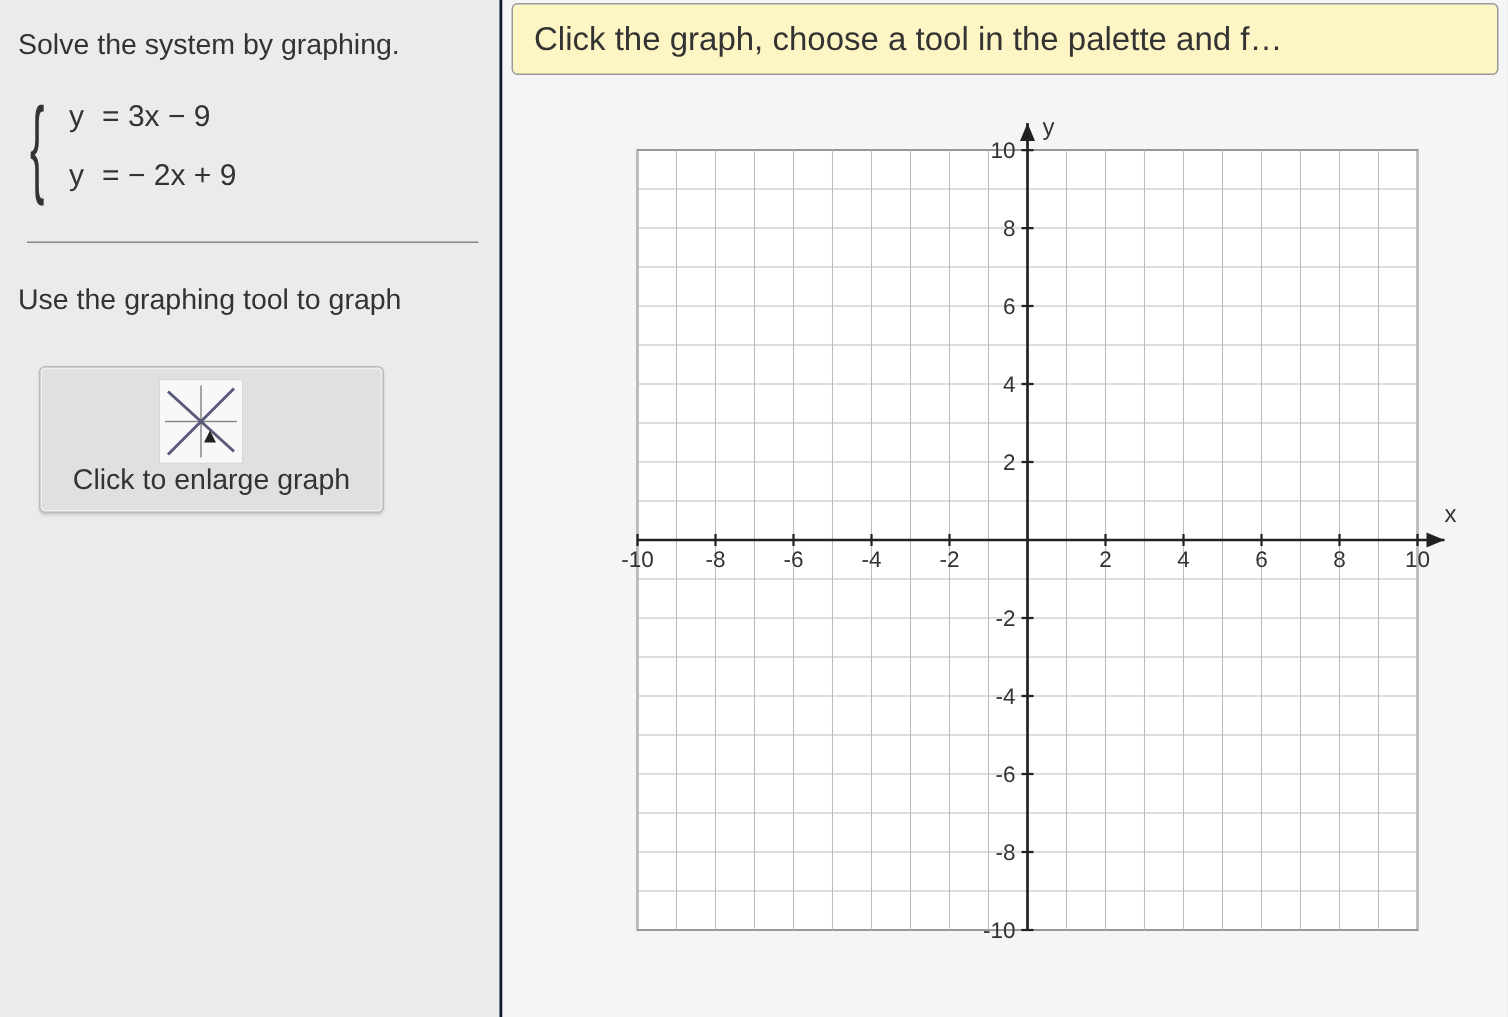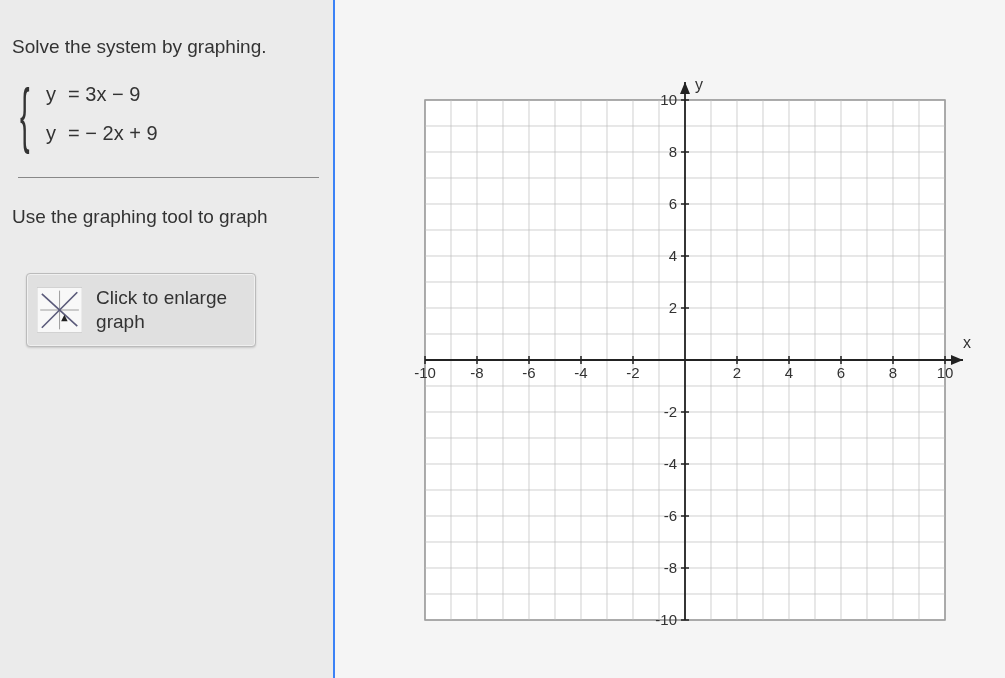--- a/index.html
+++ b/index.html
@@ -6,23 +6,23 @@
     body {
       font-family: Arial, Helvetica, sans-serif;
       background: #e8e8e8;
       width: 1005px;
       height: 678px;
       overflow: hidden;
       display: flex;
     }
     .left-panel {
       width: 335px;
-      padding: 24px 8px 20px 12px;
+      padding: 8px 8px 20px 12px;
       background: #ebebeb;
-      border-right: 2px solid #3b82f6;
+      border-right: 2px solid #0f172a;
     }
     .question-text {
       font-size: 19px;
       color: #333;
       margin-bottom: 24px;
       margin-top: 12px;
     }
     .system {
       display: flex;
       align-items: center;
@@ -50,33 +50,34 @@
     }
     .eqn-var { width: 22px; }
     hr.sep {
       border: none;
       border-top: 1px solid #888;
       margin: 28px 6px 28px 6px;
     }
     .instruction {
       font-size: 19px;
       color: #333;
-      margin: 0 0 45px 0;
+      margin: 0 0 32px 0;
     }
     .enlarge-btn {
       display: flex;
       align-items: center;
       background: #e0e0e0;
       border: 1px solid #bbb;
       border-radius: 4px;
       padding: 8px 10px;
       width: 230px;
       box-shadow: 0 1px 2px rgba(0,0,0,0.15), inset 0 0 0 1px rgba(255,255,255,0.5);
       cursor: pointer;
       margin-left: 14px;
+      flex-direction: column;
     }
     .enlarge-btn .thumb {
       width: 56px;
       height: 56px;
       margin-right: 14px;
     }
     .enlarge-btn .btn-text {
       font-size: 19px;
       color: #333;
       line-height: 1.25;
@@ -137,20 +138,23 @@
       <line x1="4" y1="28" x2="52" y2="28" stroke="#888" stroke-width="1"></line>
       <line x1="6" y1="50" x2="50" y2="6" stroke="#5a5a7a" stroke-width="2"></line>
       <line x1="6" y1="8" x2="50" y2="48" stroke="#5a5a7a" stroke-width="2"></line>
       <polygon points="30,42 26,50 34,50" fill="#222" transform="translate(4,-8)"></polygon>
     </svg>
     <div class="btn-text">Click to enlarge graph</div>
   </div>
 </div>
 
 <div class="right-panel">
+  <div class="banner">
+    <span>Click the graph, choose a tool in the palette and f…</span>
+  </div>
   <svg class="graph-area" viewBox="0 0 600 600" id="coord-graph">
   <rect x="40" y="40" width="520" height="520" fill="#fff" stroke="#666" stroke-width="1.2"></rect>
       <line x1="40" y1="560" x2="40" y2="40" stroke="#bbb" stroke-width="0.7"></line>
       <line x1="66" y1="560" x2="66" y2="40" stroke="#bbb" stroke-width="0.7"></line>
       <line x1="92" y1="560" x2="92" y2="40" stroke="#bbb" stroke-width="0.7"></line>
       <line x1="118" y1="560" x2="118" y2="40" stroke="#bbb" stroke-width="0.7"></line>
       <line x1="144" y1="560" x2="144" y2="40" stroke="#bbb" stroke-width="0.7"></line>
       <line x1="170" y1="560" x2="170" y2="40" stroke="#bbb" stroke-width="0.7"></line>
       <line x1="196" y1="560" x2="196" y2="40" stroke="#bbb" stroke-width="0.7"></line>
       <line x1="222" y1="560" x2="222" y2="40" stroke="#bbb" stroke-width="0.7"></line>

